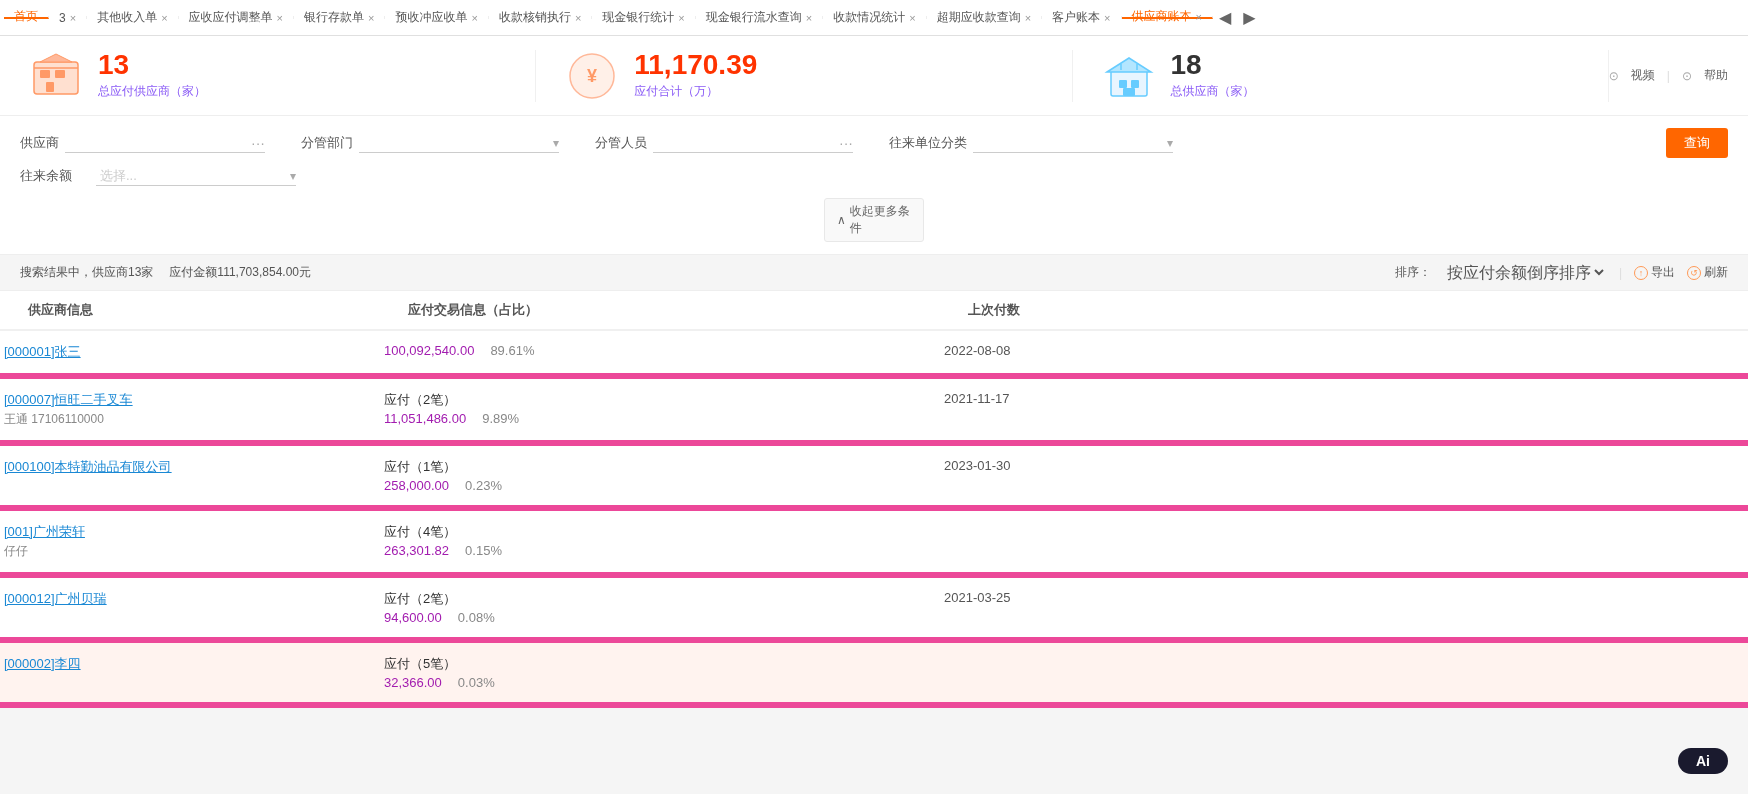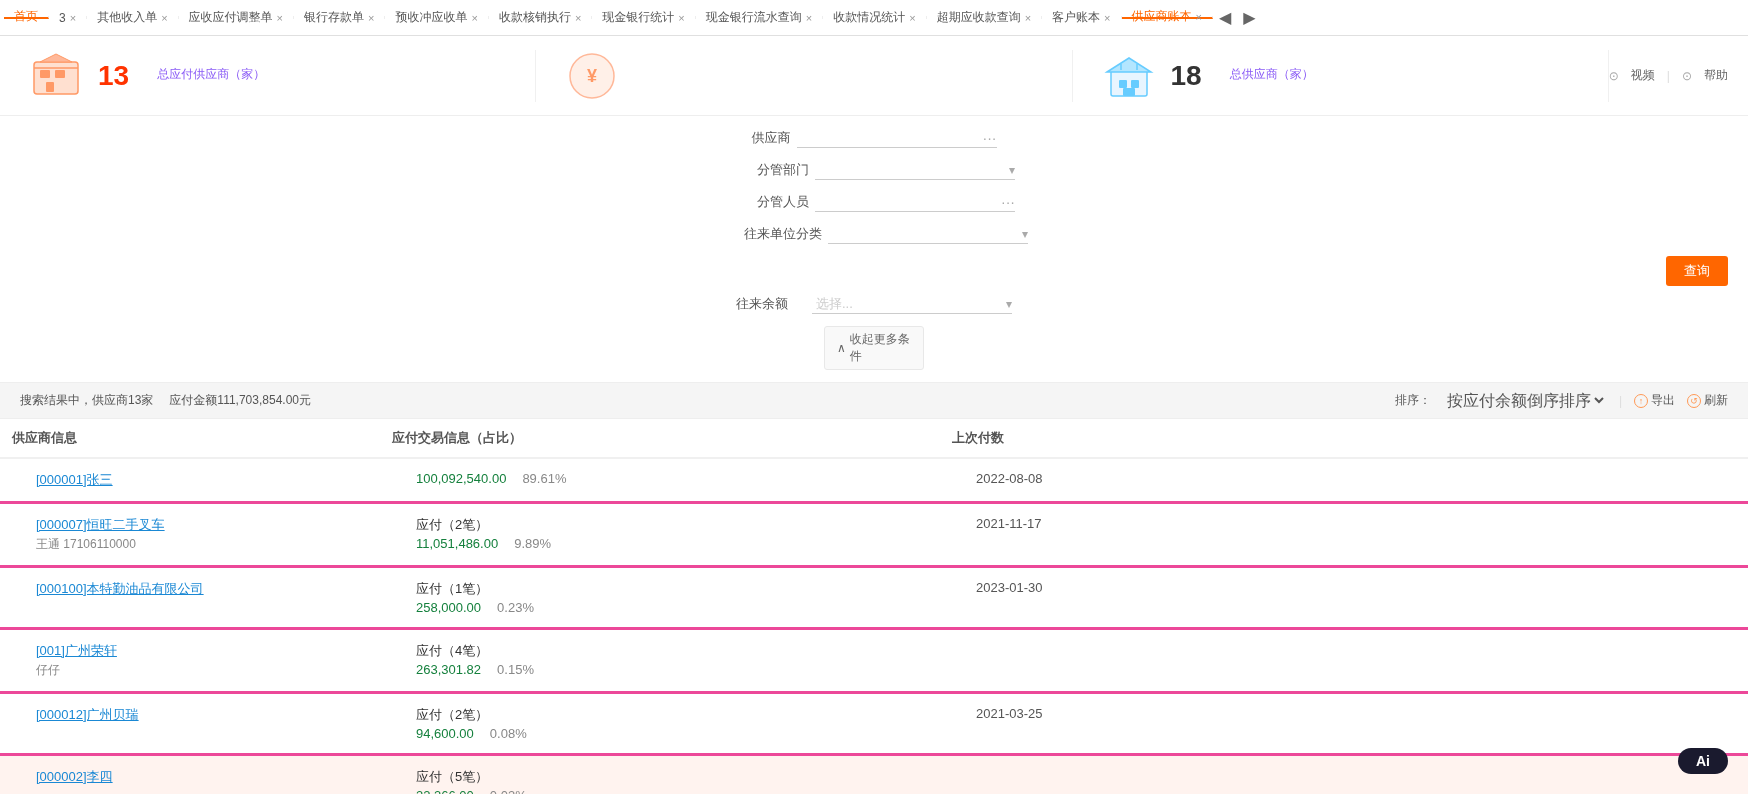--- a/index.html
+++ b/index.html
@@ -49,21 +49,21 @@
     }
     .stat-block:last-child { border-right: none; }
     .stat-icon {
       width: 52px;
       height: 52px;
       display: flex;
       align-items: center;
       justify-content: center;
     }
     .stat-icon svg { width: 100%; height: 100%; }
-    .stat-text { display: flex; flex-direction: row; gap: 28px; }
+    .stat-text { display: flex; flex-direction: column; }
     .stat-number { font-size: 28px; font-weight: bold; color: #ff3300; line-height: 1; }
     .stat-label { font-size: 12px; color: #8b5cf6; margin-top: 4px; }
     .stat-right-links {
       margin-left: auto;
       display: flex;
       gap: 12px;
       font-size: 12px;
       color: #666;
       padding-right: 20px;
       align-items: center;
@@ -74,21 +74,20 @@
     .filter-area {
       background: #fff;
       padding: 12px 20px 8px 20px;
       border-bottom: 1px solid #eee;
     }
     .filter-row {
       display: flex;
       align-items: center;
       gap: 12px;
       margin-bottom: 8px;
-      flex-direction: column;
     }
     .filter-label { font-size: 13px; color: #555; white-space: nowrap; }
     .filter-input {
       border: none;
       border-bottom: 1px solid #ccc;
       outline: none;
       padding: 2px 6px;
       font-size: 13px;
       width: 200px;
       background: transparent;
@@ -171,44 +170,44 @@
       font-size: 9px; color: #ff9955;
     }
 
     
     .main-table {
       background: #fff;
       margin: 0;
     }
     .table-header {
       display: flex;
-      padding: 10px 12px;
+      padding: 10px 28px;
       border-bottom: 2px solid #f0f0f0;
       font-size: 13px;
       color: #555;
       font-weight: bold;
     }
     .col-supplier { flex: 0 0 380px; }
     .col-transaction { flex: 0 0 560px; }
     .col-lastpay { flex: 1; }
 
     .table-row {
       display: flex;
-      padding: 12px 36px;
-      border-bottom: 3px solid #ec4899;
+      padding: 12px 4px;
+      border-bottom: 6px solid #ec4899;
       align-items: flex-start;
     }
     .table-row.highlighted { background: #fff3ef; }
 
     .supplier-name { color: #1a88d4; text-decoration: underline; cursor: pointer; font-size: 13px; }
     .supplier-sub { font-size: 12px; color: #888; margin-top: 2px; }
 
     .trans-info { display: flex; flex-direction: column; gap: 2px; }
     .trans-label { font-size: 13px; color: #333; }
-    .trans-amount { font-size: 13px; color: #15803d; font-weight: 500; }
+    .trans-amount { font-size: 13px; color: #a21caf; font-weight: 500; }
     .trans-row { display: flex; align-items: center; gap: 16px; }
     .trans-percent { font-size: 13px; color: #888; }
 
     .last-pay { font-size: 13px; color: #555; }
 
     
     ::-webkit-scrollbar { width: 6px; height: 6px; }
     ::-webkit-scrollbar-track { background: #f1f1f1; }
     ::-webkit-scrollbar-thumb { background: #ccc; border-radius: 3px; }
   </style>
@@ -289,20 +288,24 @@
       <span class="stat-label">总应付供应商（家）</span>
     </div>
   </div>
 
   <div class="stat-block">
     <div class="stat-icon">
       <svg viewBox="0 0 52 52" fill="none">
         <circle cx="26" cy="26" r="22" fill="#fff0e8" stroke="#ffb899" stroke-width="1.5"></circle>
         <text x="26" y="32" text-anchor="middle" font-size="18" fill="#ff9966" font-weight="bold">¥</text>
       </svg>
+    </div>
+    <div class="stat-text">
+      <span class="stat-number">11,170.39</span>
+      <span class="stat-label">应付合计（万）</span>
     </div>
   </div>
 
   <div class="stat-block">
     <div class="stat-icon">
       <svg viewBox="0 0 52 52" fill="none">
         <rect x="8" y="20" width="36" height="26" rx="2" fill="#e8f5ff" stroke="#66ccff" stroke-width="1.5"></rect>
         <polygon points="4,22 26,8 48,22" fill="#b3e6ff" stroke="#66ccff" stroke-width="1.5"></polygon>
         <rect x="16" y="30" width="8" height="8" rx="1" fill="#66ccff"></rect>
         <rect x="28" y="30" width="8" height="8" rx="1" fill="#66ccff"></rect>

